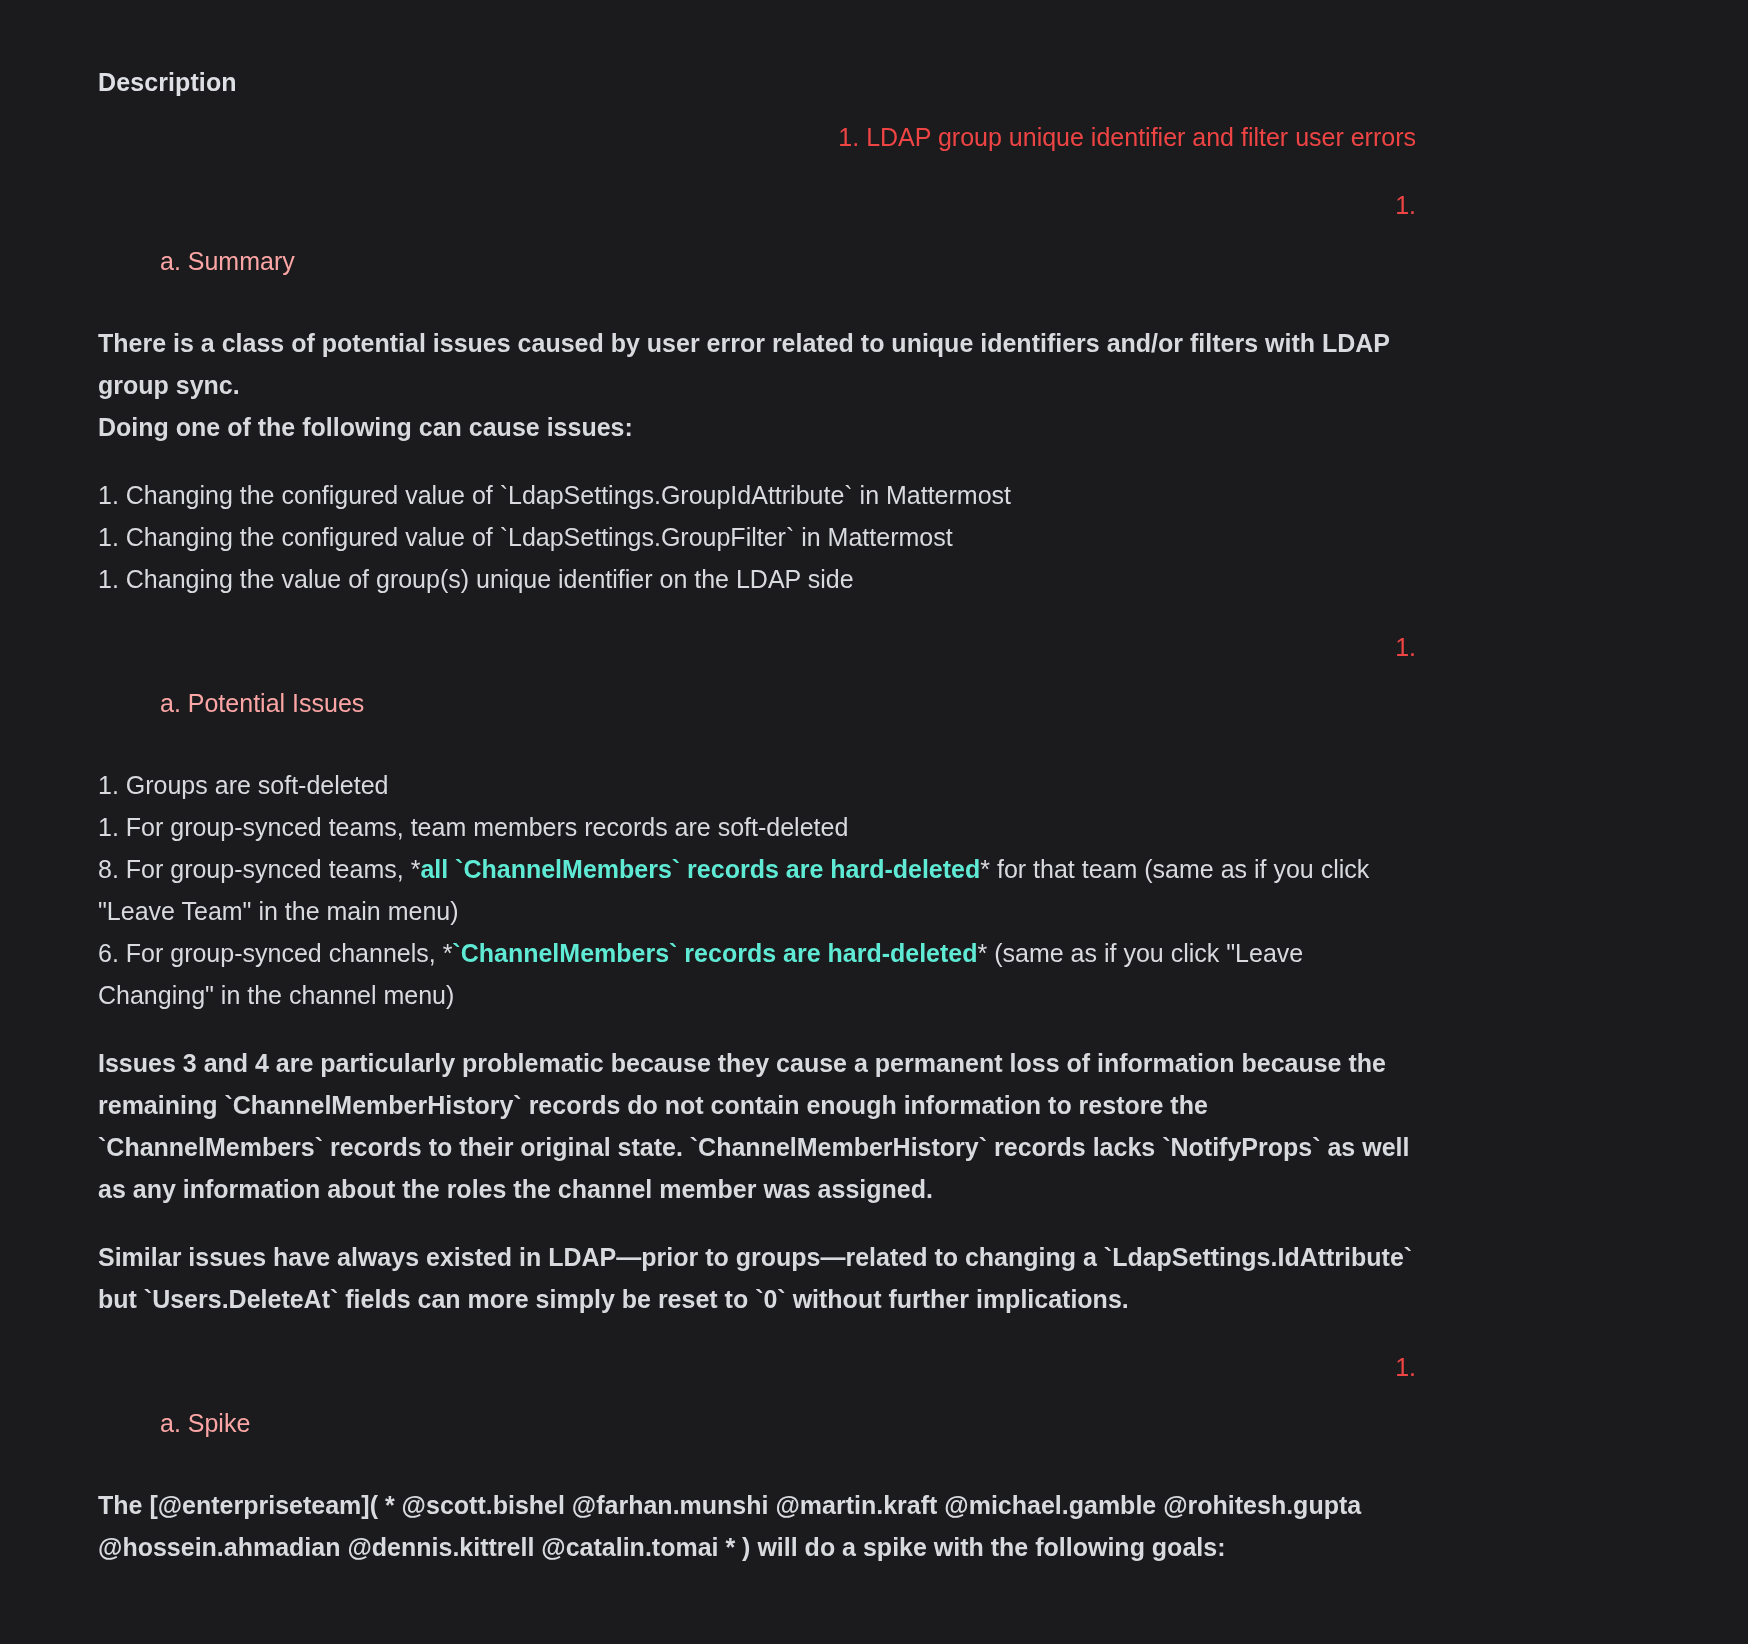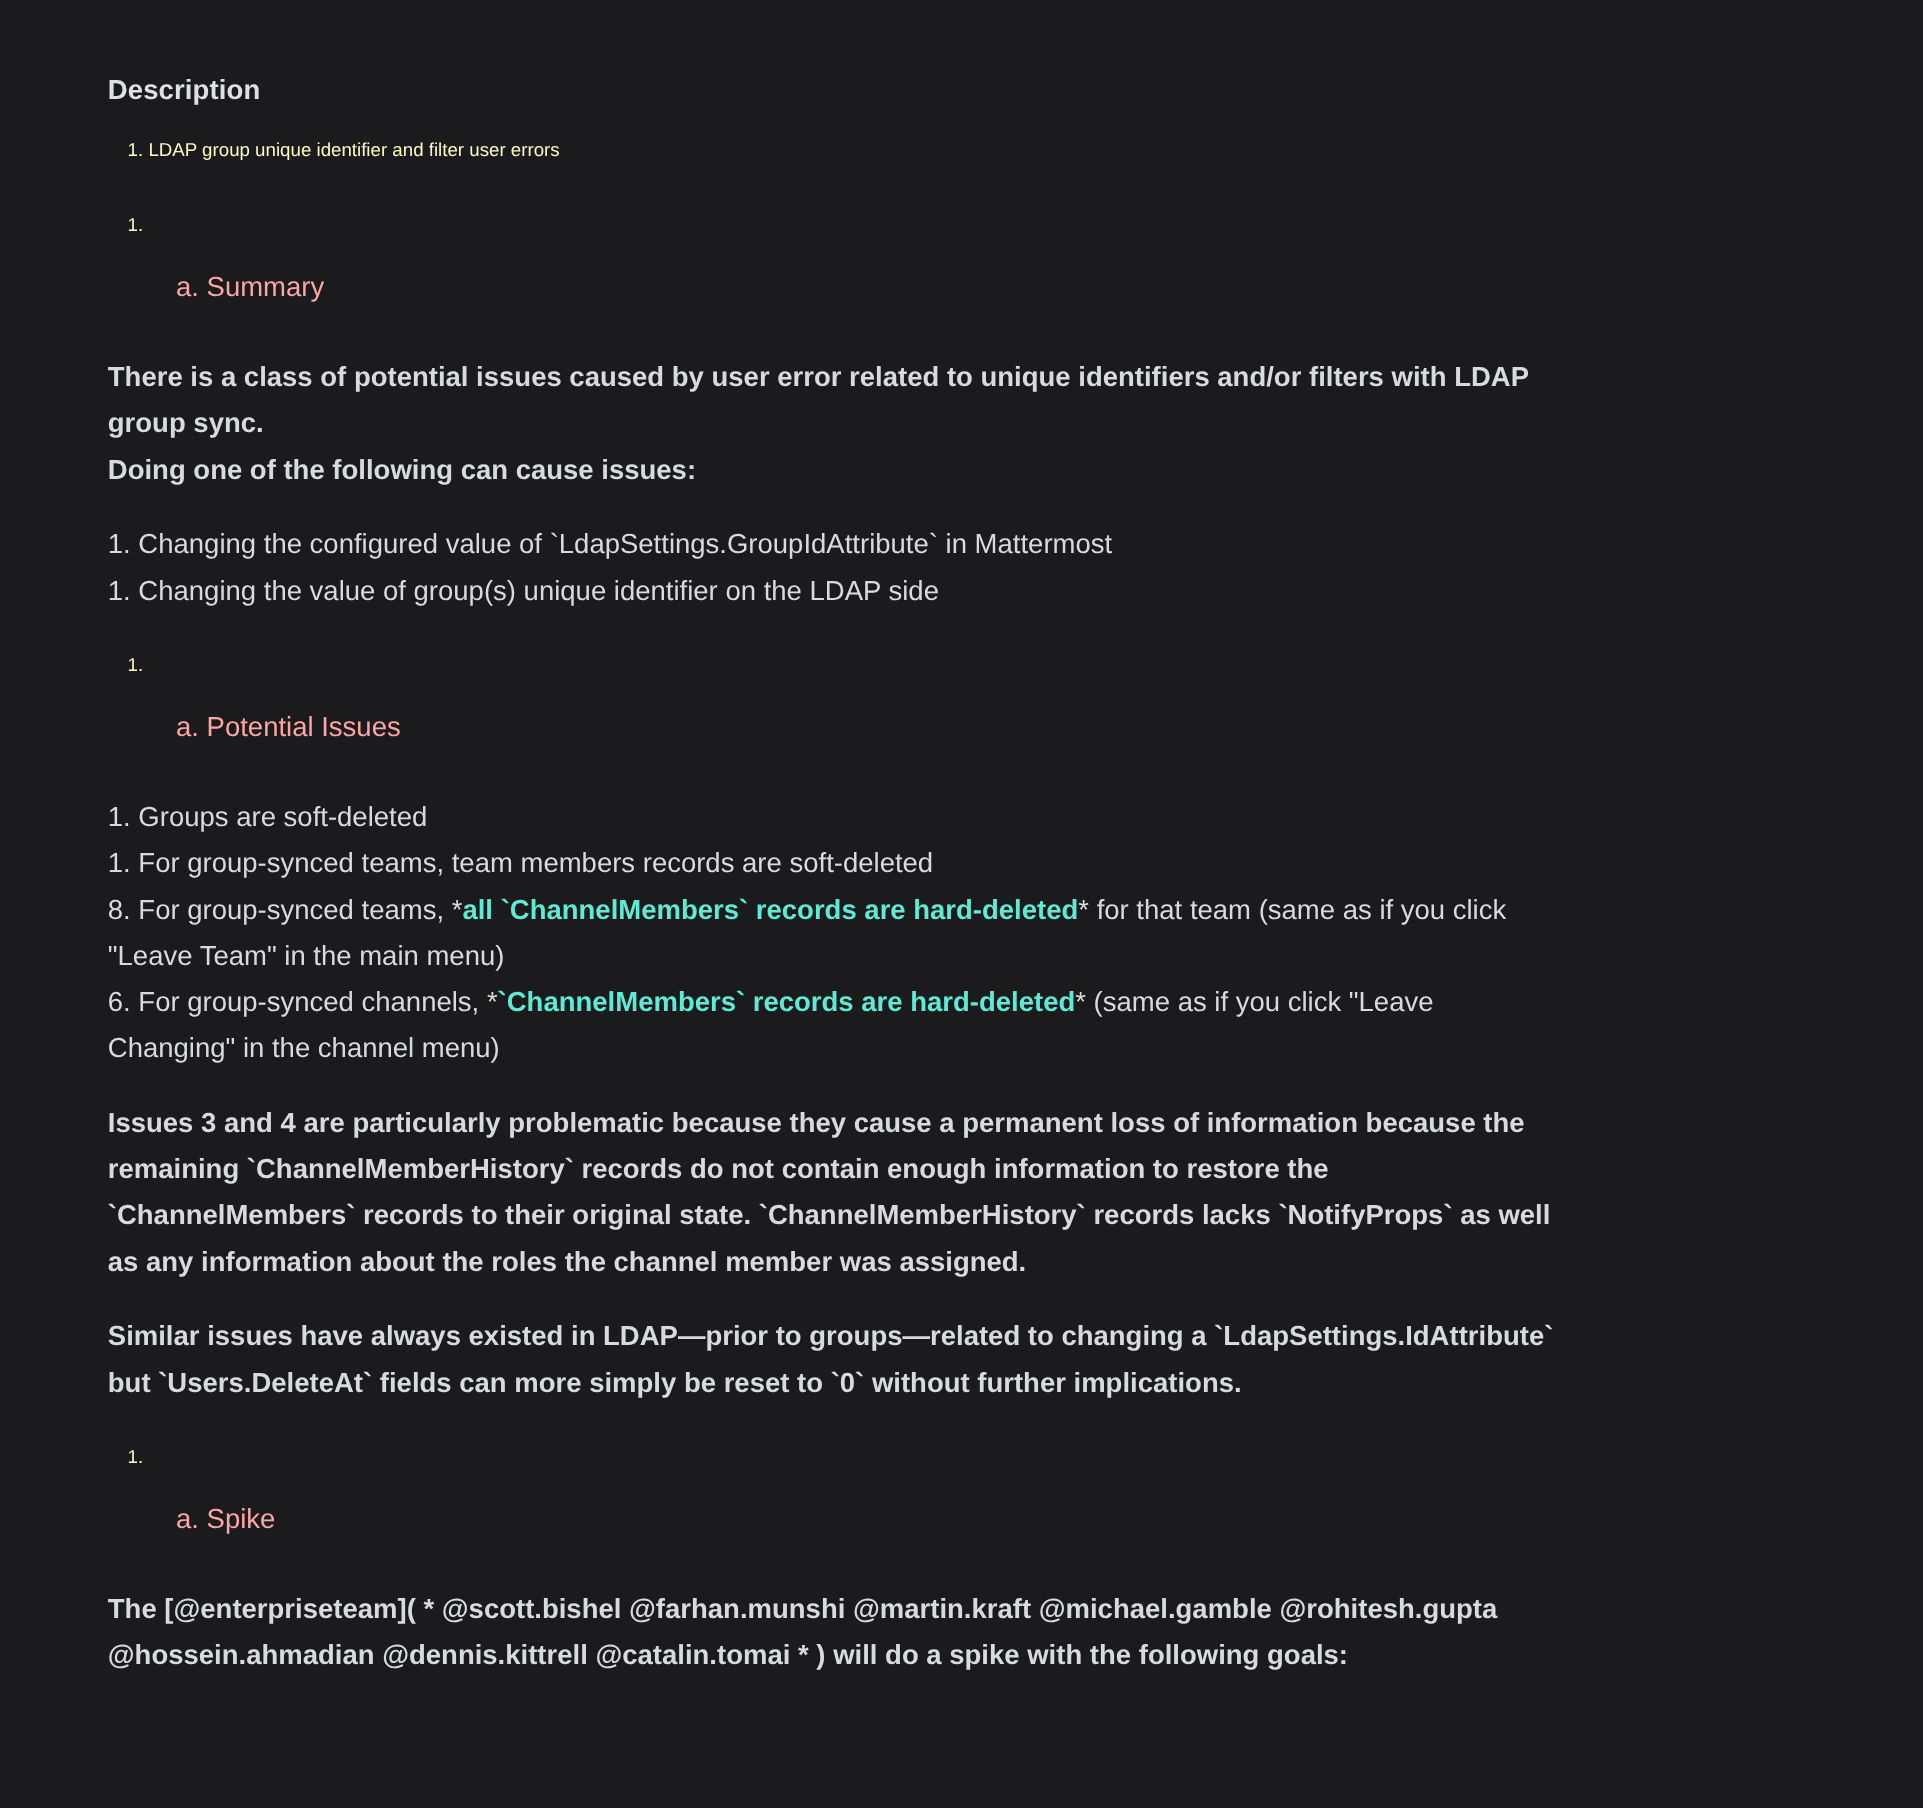--- a/index.html
+++ b/index.html
@@ -40,24 +40,25 @@
     margin: 0;
     font-weight: 700;
   }
 
   .spacer-sm { height: 14px; }
   .spacer-md { height: 26px; }
   .spacer-lg { height: 40px; }
 
   
   .li-1 {
-    font-size: 17px;
+    font-size: 25px;
     line-height: 42px;
-    color: #fef9c3;
+    color: #ef4444;
     padding-left: 18px;
+    text-align: right;
   }
   .li-2 {
     font-size: 25px;
     line-height: 42px;
     color: #fca5a5;
     padding-left: 62px;
   }
   .li-flat {
     font-size: 25px;
     line-height: 42px;
@@ -86,20 +87,21 @@
   <div class="li-2">a. Summary</div>
 
   <div class="spacer-lg"></div>
 
   <div class="para">There is a class of potential issues caused by user error related to unique identifiers and/or filters with LDAP group sync.</div>
   <div class="para">Doing one of the following can cause issues:</div>
 
   <div class="spacer-md"></div>
 
   <div class="li-flat">1. Changing the configured value of `LdapSettings.GroupIdAttribute` in Mattermost</div>
+  <div class="li-flat">1. Changing the configured value of `LdapSettings.GroupFilter` in Mattermost</div>
   <div class="li-flat">1. Changing the value of group(s) unique identifier on the LDAP side</div>
 
   <div class="spacer-md"></div>
 
   <div class="li-1">1.</div>
 
   <div class="spacer-sm"></div>
 
   <div class="li-2">a. Potential Issues</div>
 

